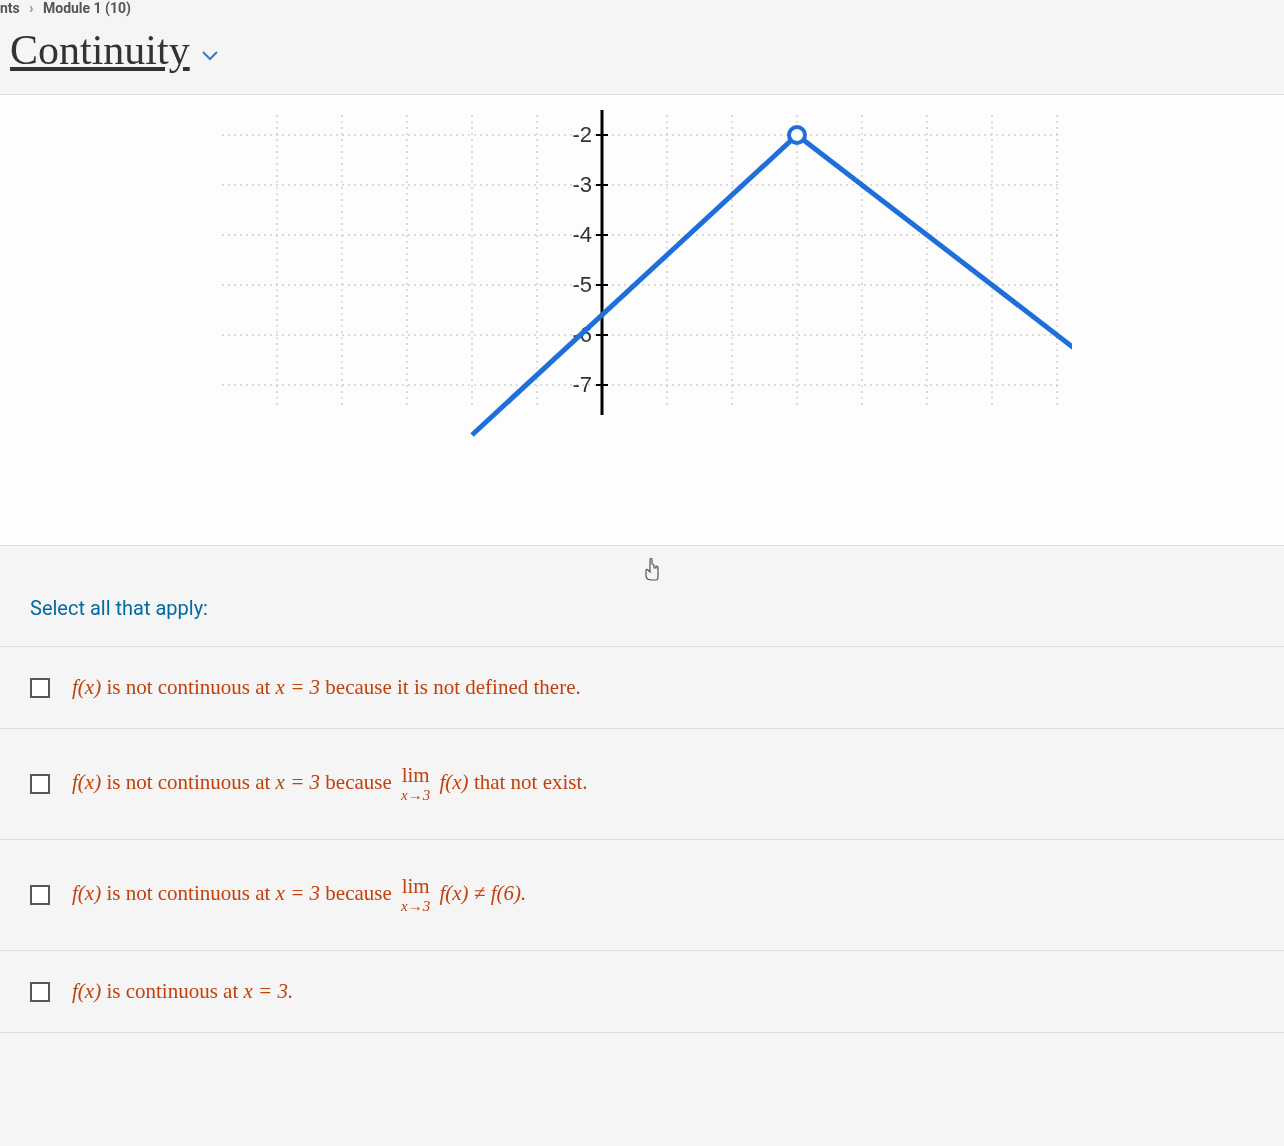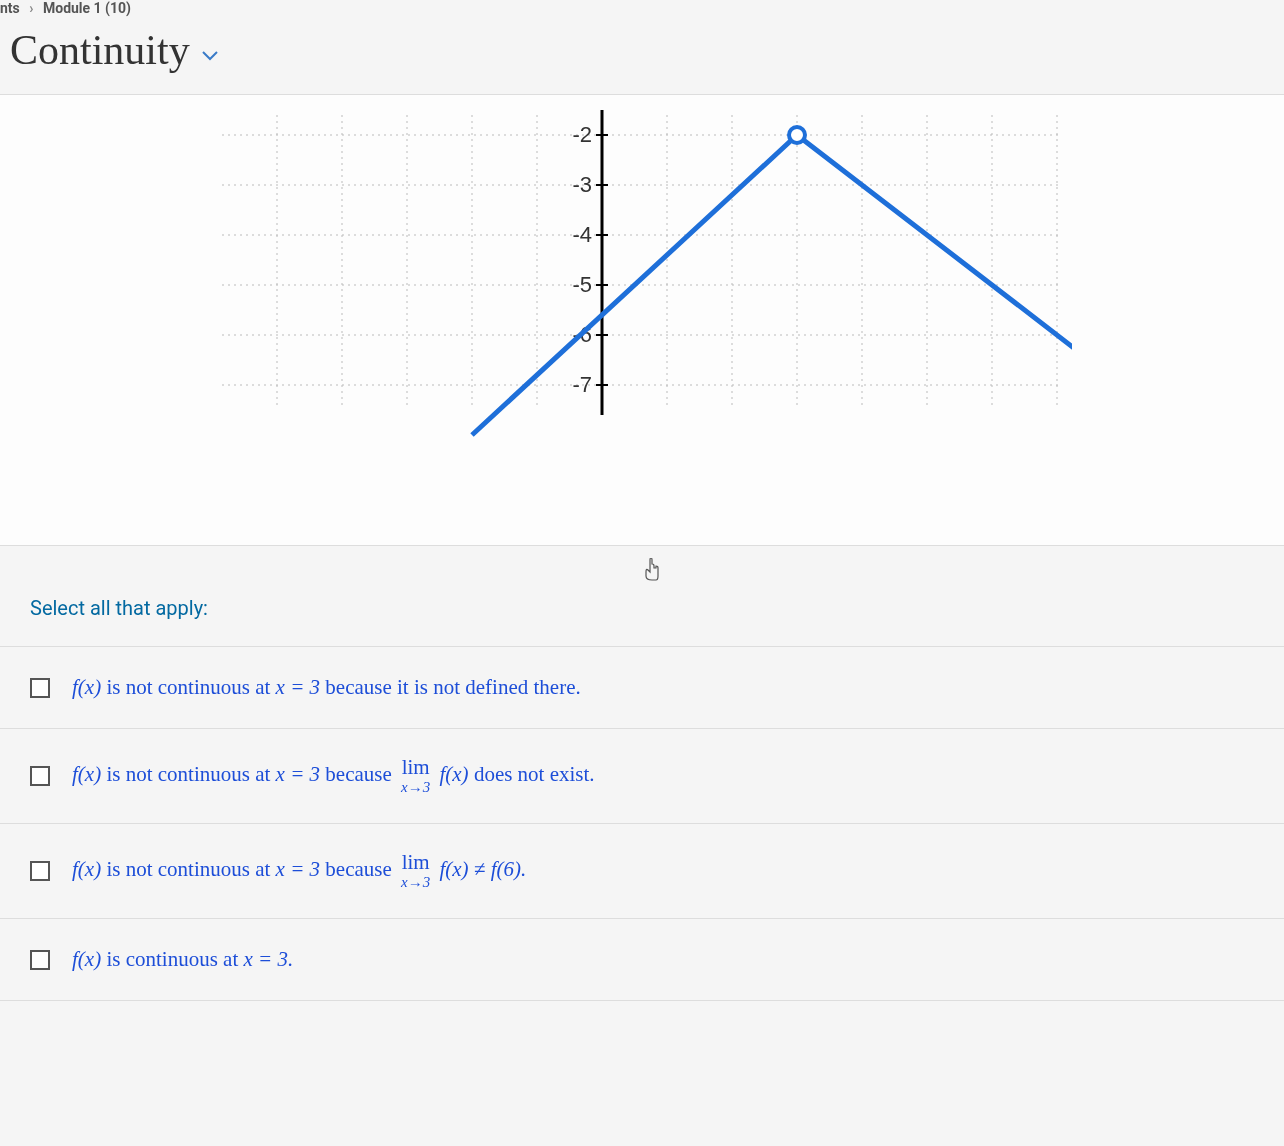--- a/index.html
+++ b/index.html
@@ -16,20 +16,21 @@
     color: #555;
     padding: 0 0 4px 0;
     font-weight: bold;
   }
   .breadcrumb .sep { margin: 0 6px; color: #888; }
   .title-row {
     display: flex;
     align-items: center;
     gap: 12px;
     padding: 6px 14px 20px 10px;
+    text-decoration: underline;
   }
   .title {
     font-size: 42px;
     font-weight: 400;
     color: #333;
     font-family: Georgia, "Times New Roman", serif;
   }
   .dropdown-icon {
     color: #3a7bc8;
     font-size: 18px;
@@ -58,37 +59,37 @@
     font-size: 18px;
     color: #555;
   }
   .option-row {
     display: flex;
     align-items: center;
     gap: 22px;
     padding: 28px 30px;
     border-bottom: 1px solid #ddd;
     font-size: 21px;
-    color: #1d4ed8;
+    color: #c2410c;
     font-family: Georgia, "Times New Roman", serif;
   }
   .checkbox {
     width: 20px;
     height: 20px;
     border: 2px solid #555;
     background: #fff;
     flex-shrink: 0;
   }
   .math { font-style: italic; font-family: Georgia, "Times New Roman", serif; }
   .limit {
     display: inline-block;
     text-align: center;
     vertical-align: middle;
     line-height: 1;
-    margin: 0 4px;
+    margin: 8px 4px;
   }
   .limit .top { display: block; font-size: 21px; }
   .limit .bot { display: block; font-size: 15px; margin-top: 2px; font-style: italic; text-align: center; }
 </style>
 </head>
 <body>
 
 <div class="breadcrumb">
   <span>nts</span>
   <span class="sep">›</span>
@@ -160,21 +161,21 @@
 <div class="option-row">
   <div class="checkbox"></div>
   <div>
     <span class="math">f(x)</span><span> is not continuous at </span><span class="math">x = 3</span><span> because it is not defined there.</span>
   </div>
 </div>
 
 <div class="option-row">
   <div class="checkbox"></div>
   <div>
-    <span class="math">f(x)</span><span> is not continuous at </span><span class="math">x = 3</span><span> because </span><span class="limit"><span class="top">lim</span><span class="bot">x→3</span></span><span class="math"> f(x)</span><span> does not exist.</span>
+    <span class="math">f(x)</span><span> is not continuous at </span><span class="math">x = 3</span><span> because </span><span class="limit"><span class="top">lim</span><span class="bot">x→3</span></span><span class="math"> f(x)</span><span> that not exist.</span>
   </div>
 </div>
 
 <div class="option-row">
   <div class="checkbox"></div>
   <div>
     <span class="math">f(x)</span><span> is not continuous at </span><span class="math">x = 3</span><span> because </span><span class="limit"><span class="top">lim</span><span class="bot">x→3</span></span><span class="math"> f(x) ≠ f(6).</span>
   </div>
 </div>
 

